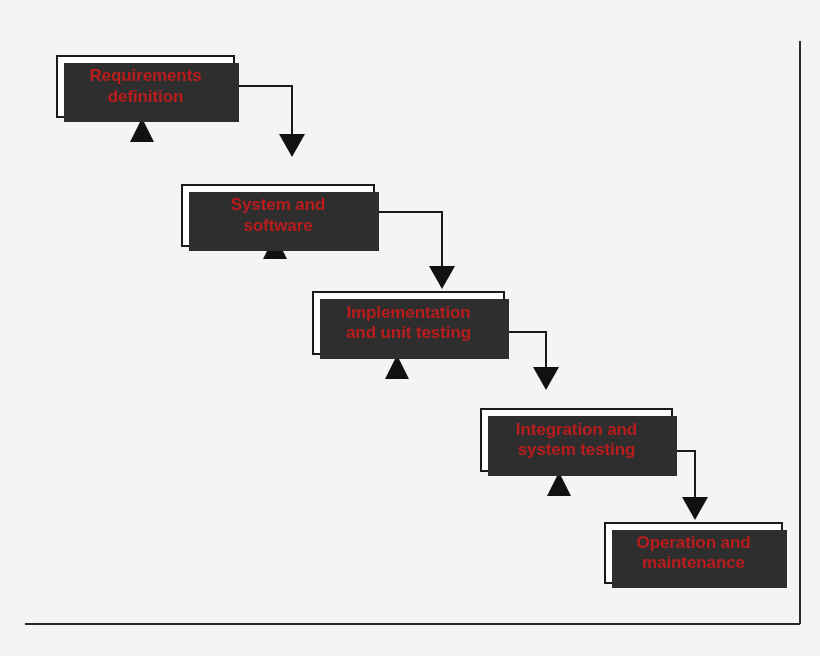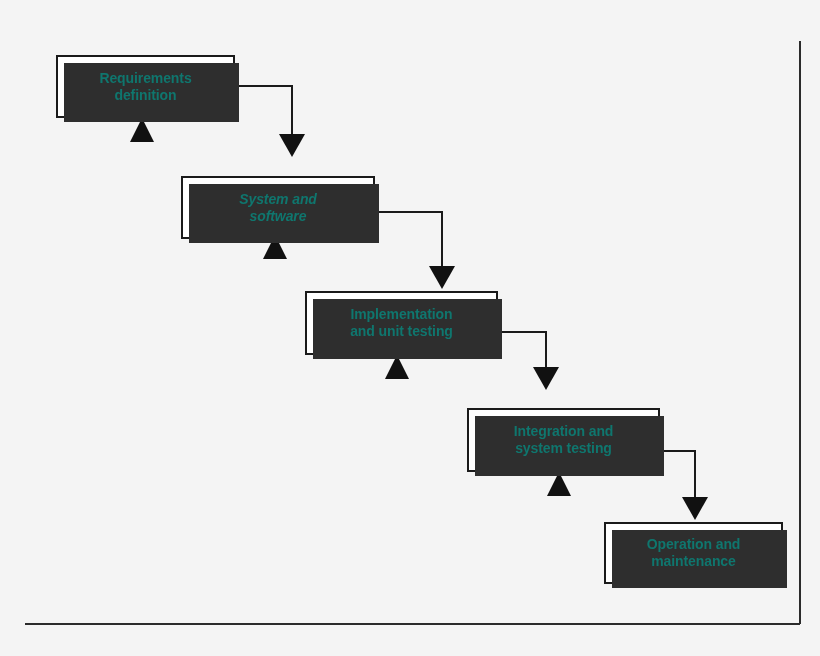--- a/index.html
+++ b/index.html
@@ -41,23 +41,23 @@
     left: 6px;
     top: 6px;
     width: 100%;
     height: 100%;
     background: #2e2e2e;
     z-index: -1;
   }
   .node-label {
     font-family: "Liberation Sans", sans-serif;
     font-weight: bold;
-    font-size: 14px;
+    font-size: 17px;
     line-height: 1.18;
-    color: #0f766e;
+    color: #b91c1c;
     letter-spacing: -0.1px;
     white-space: pre-line;
     padding: 0 6px;
   }
   
   .seg-h, .seg-v {
     position: absolute;
     background: #1a1a1a;
     z-index: 2;
   }
@@ -118,31 +118,31 @@
 
   <div class="seg-h" style="left:648px; top:450px; width:48px;"></div>
   <div class="seg-v" style="left:694px; top:450px; height:48px;"></div>
   <div class="arrow-down" style="left:682px; top:497px;"></div>
 
   <div class="node" style="left:56px; top:55px; width:179px; height:63px;">
     <span class="node-label">Requirements
 definition</span>
   </div>
 
-  <div class="node" style="left:181px; top:176px; width:194px; height:63px;font-style:italic;">
+  <div class="node" style="left:181px; top:184px; width:194px; height:63px;">
     <span class="node-label">System and
 software</span>
   </div>
 
-  <div class="node" style="left:305px; top:291px; width:193px; height:64px;">
+  <div class="node" style="left:312px; top:291px; width:193px; height:64px;">
     <span class="node-label">Implementation
 and unit testing</span>
   </div>
 
-  <div class="node" style="left:467px; top:408px; width:193px; height:64px;">
+  <div class="node" style="left:480px; top:408px; width:193px; height:64px;">
     <span class="node-label">Integration and
 system testing</span>
   </div>
 
   <div class="node" style="left:604px; top:522px; width:179px; height:62px;justify-content:center;">
     <span class="node-label">Operation and
 maintenance</span>
   </div>
 
 </div>

